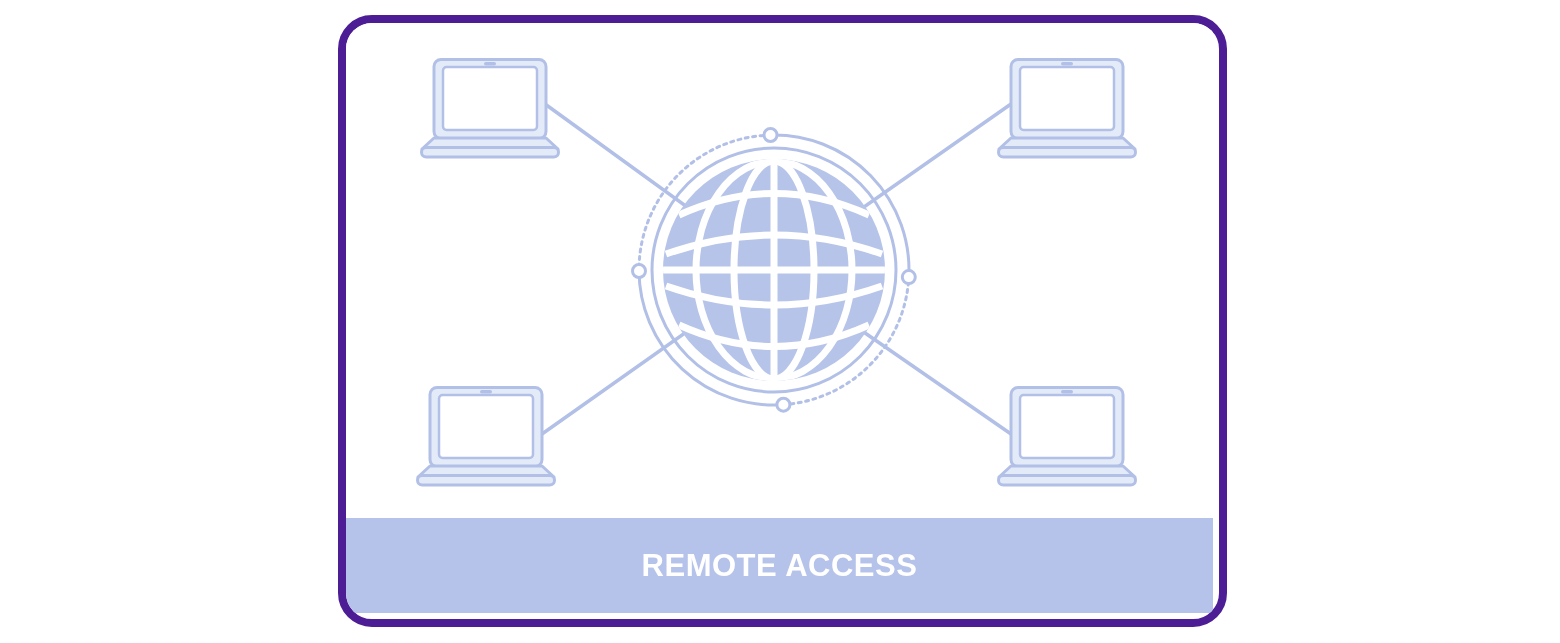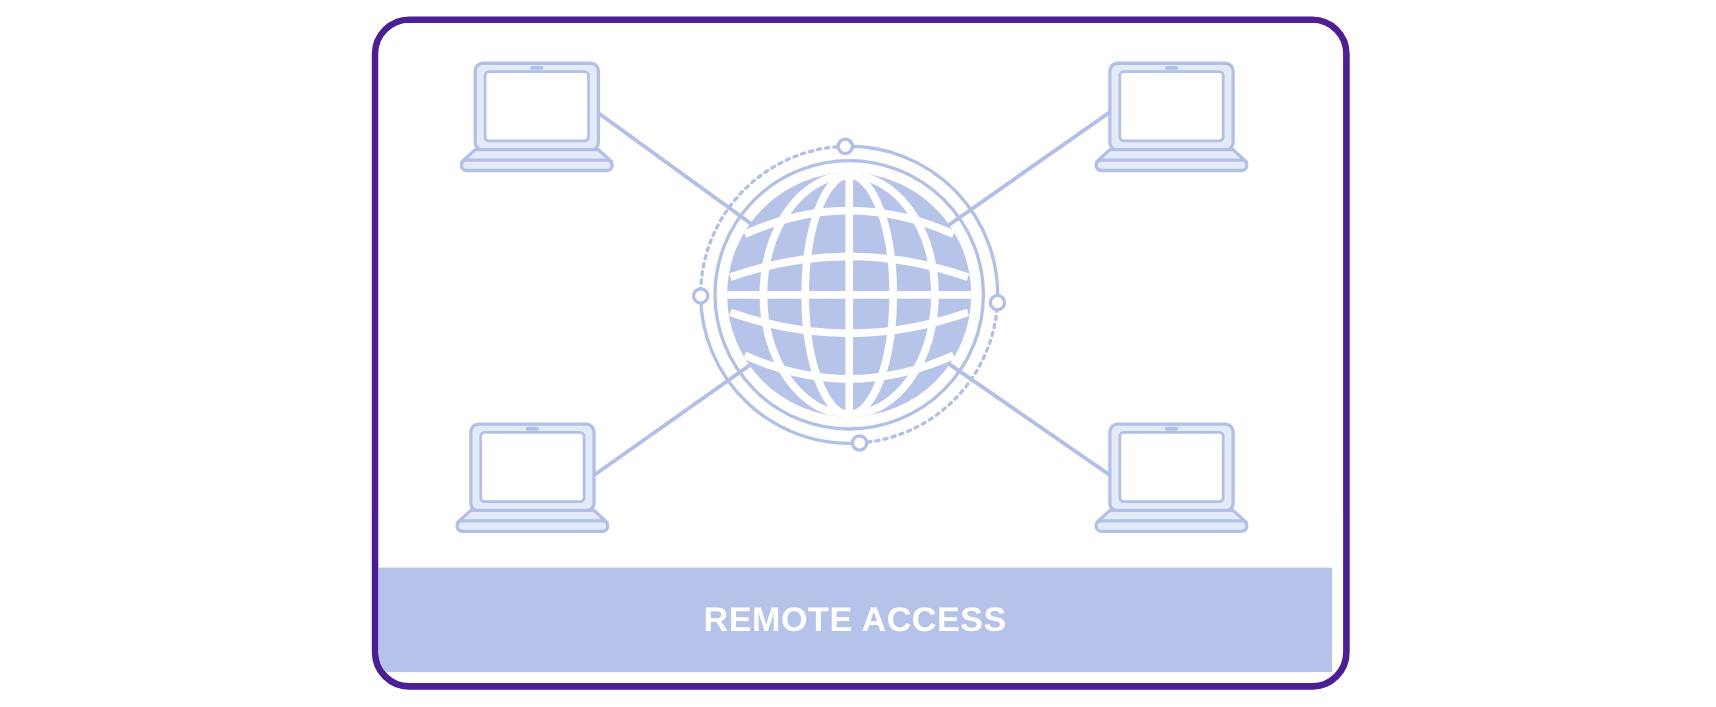--- a/index.html
+++ b/index.html
@@ -17,21 +17,21 @@
     height: 643px;
     background: #ffffff;
   }
   .card {
     position: absolute;
     left: 338px;
     top: 15px;
     width: 889px;
     height: 612px;
     box-sizing: border-box;
-    border: 6px solid #4c1d95;
+    border: 8px solid #4c1d95;
     border-radius: 34px;
     background: #ffffff;
     overflow: hidden;
   }
   .card-inner {
     position: relative;
     width: 867px;
     height: 590px;
   }
   .illustration-area {

